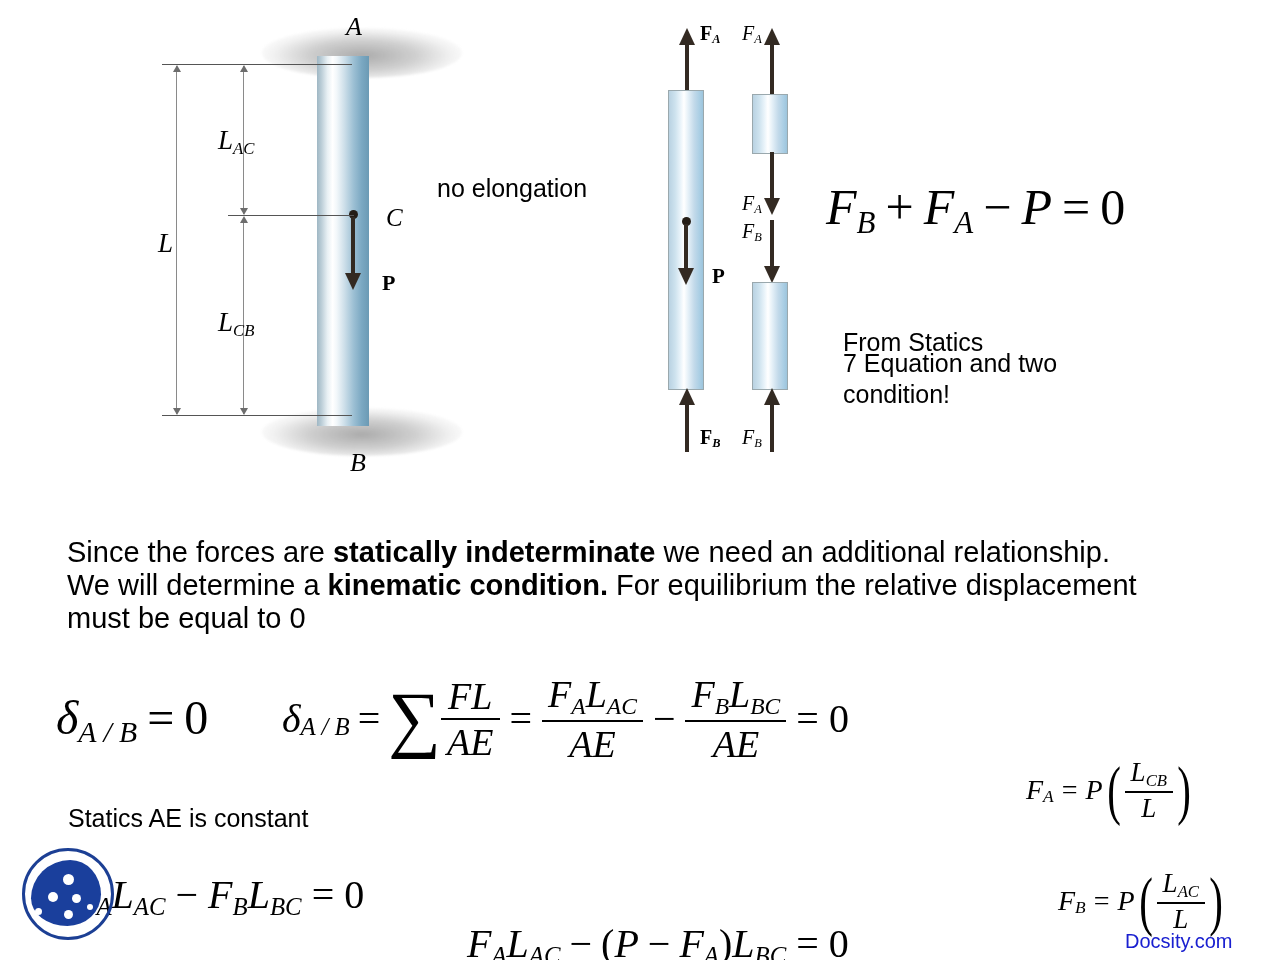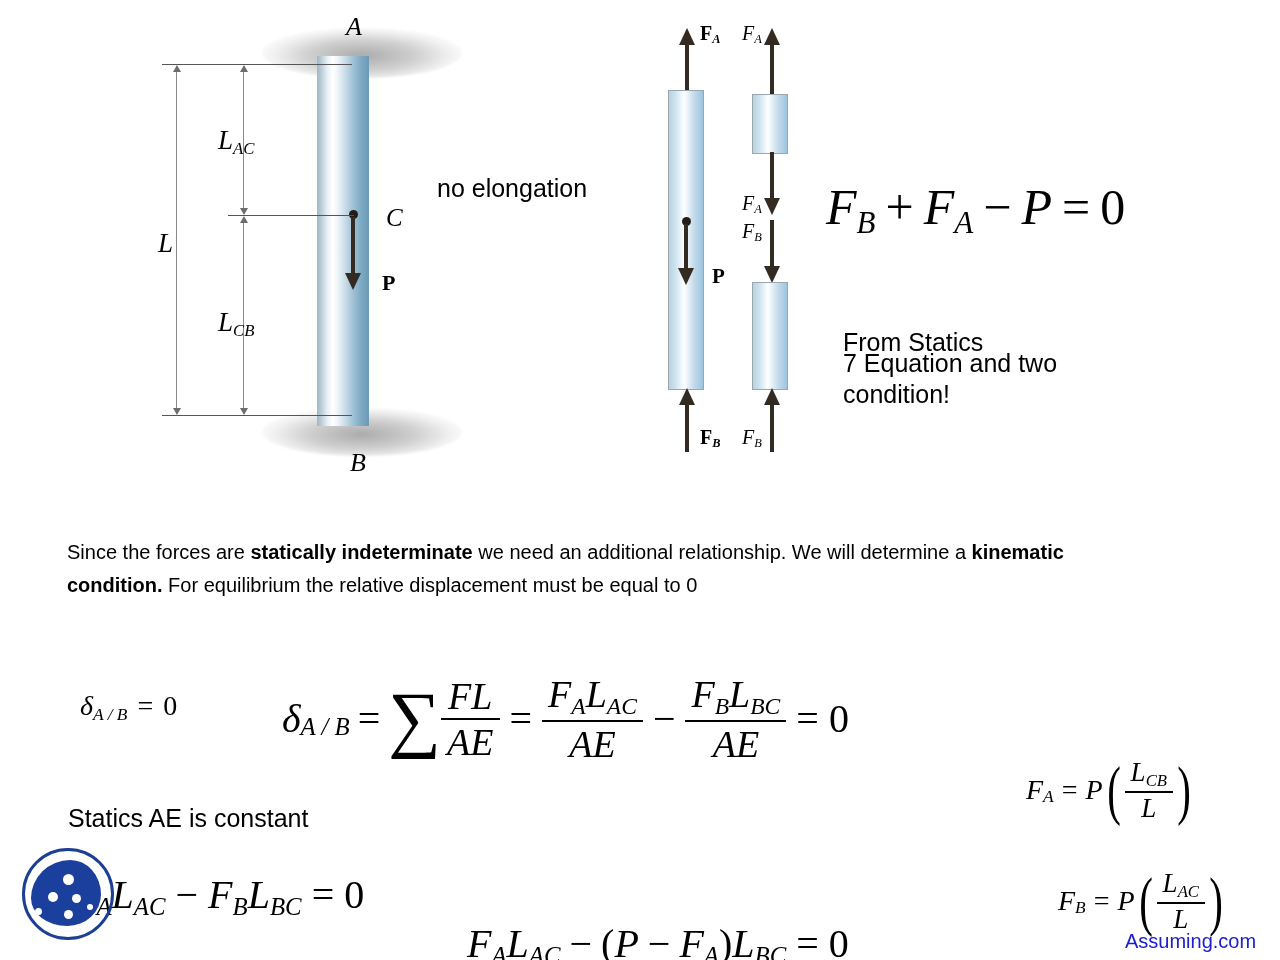--- a/index.html
+++ b/index.html
@@ -48,21 +48,21 @@
   .ah-up{border-bottom:7px solid #6d6d6d;}
   .ah-dn{border-top:7px solid #6d6d6d;}
 
   
   .farrow-line{background:#332a22;width:4px;}
   .fah-up{width:0;height:0;border-left:8px solid transparent;border-right:8px solid transparent;border-bottom:17px solid #332a22;}
   .fah-dn{width:0;height:0;border-left:8px solid transparent;border-right:8px solid transparent;border-top:17px solid #332a22;}
   .dot{width:9px;height:9px;border-radius:50%;background:#241d16;}
 
   
-  .btext{font-size:20px;line-height:33px;}
+  .btext{font-size:29px;line-height:33px;}
   .btext b{font-weight:bold;}
   .label-sans{font-size:25px;line-height:31px;}
 
   
   .frac{display:inline-block;vertical-align:middle;text-align:center;}
   .frac .num{display:block;padding:0 6px;}
   .frac .den{display:block;border-top:2px solid #000;padding:0 6px;}
   .paren{display:inline-block;font-style:normal;transform:scaleX(0.62);transform-origin:center;}
 
   .sigma{font-family:"Liberation Serif", serif;font-style:normal;font-weight:normal;}
@@ -192,21 +192,21 @@
 <div class="abs label-sans" style="left:843px;top:291px;margin-top:36px;">From Statics</div>
 <div class="abs label-sans" style="left:843px;top:348px;width:300px;">
   <div>7 Equation and two</div>
   <div>condition!</div>
 </div>
 
 <div class="abs btext" style="left:67px;top:536px;width:1090px;">
   <span>Since the forces are </span><b>statically indeterminate</b><span> we need an additional relationship.  We will determine a </span><b>kinematic condition.</b><span>  For equilibrium the relative displacement must be equal to 0</span>
 </div>
 
-<div class="abs math" style="left:80px;top:690px;font-size:28px;">
+<div class="abs math" style="left:56px;top:690px;font-size:48px;">
   <span>δ</span><sub>A / B</sub><span class="up" style="margin:0 10px;">=</span><span class="up">0</span>
 </div>
 
 <div class="abs math" style="left:282px;top:672px;font-size:40px;">
   <span style="vertical-align:middle;">δ</span><sub>A / B</sub><span class="up" style="margin:0 8px;vertical-align:middle;">=</span><span class="sigma" style="font-size:74px;vertical-align:middle;">∑</span><span class="frac" style="font-size:38px;"><span class="num">FL</span><span class="den">AE</span></span><span class="up" style="margin:0 10px;vertical-align:middle;">=</span><span class="frac" style="font-size:38px;"><span class="num"><span>F</span><sub>A</sub><span>L</span><sub>AC</sub></span><span class="den">AE</span></span><span class="up" style="margin:0 10px;vertical-align:middle;">−</span><span class="frac" style="font-size:38px;"><span class="num"><span>F</span><sub>B</sub><span>L</span><sub>BC</sub></span><span class="den">AE</span></span><span class="up" style="margin:0 10px;vertical-align:middle;">=</span><span class="up" style="vertical-align:middle;">0</span>
 </div>
 
 <div class="abs label-sans" style="left:68px;top:803px;">Statics AE is constant</div>
 
 <div class="abs math" style="left:72px;top:871px;font-size:40px;">
@@ -230,13 +230,13 @@
   <div class="logo-blob">
     <span class="wdot" style="left:32px;top:14px;width:11px;height:11px;"></span>
     <span class="wdot" style="left:17px;top:32px;width:10px;height:10px;"></span>
     <span class="wdot" style="left:41px;top:34px;width:9px;height:9px;"></span>
     <span class="wdot" style="left:33px;top:50px;width:9px;height:9px;"></span>
     <span class="wdot" style="left:56px;top:44px;width:6px;height:6px;"></span>
     <span class="wdot" style="left:4px;top:48px;width:7px;height:7px;"></span>
   </div>
 </div>
 
-<div class="abs docsity" style="left:1125px;top:930px;">Assuming.com</div>
+<div class="abs docsity" style="left:1125px;top:930px;">Docsity.com</div>
 
 </body></html>

